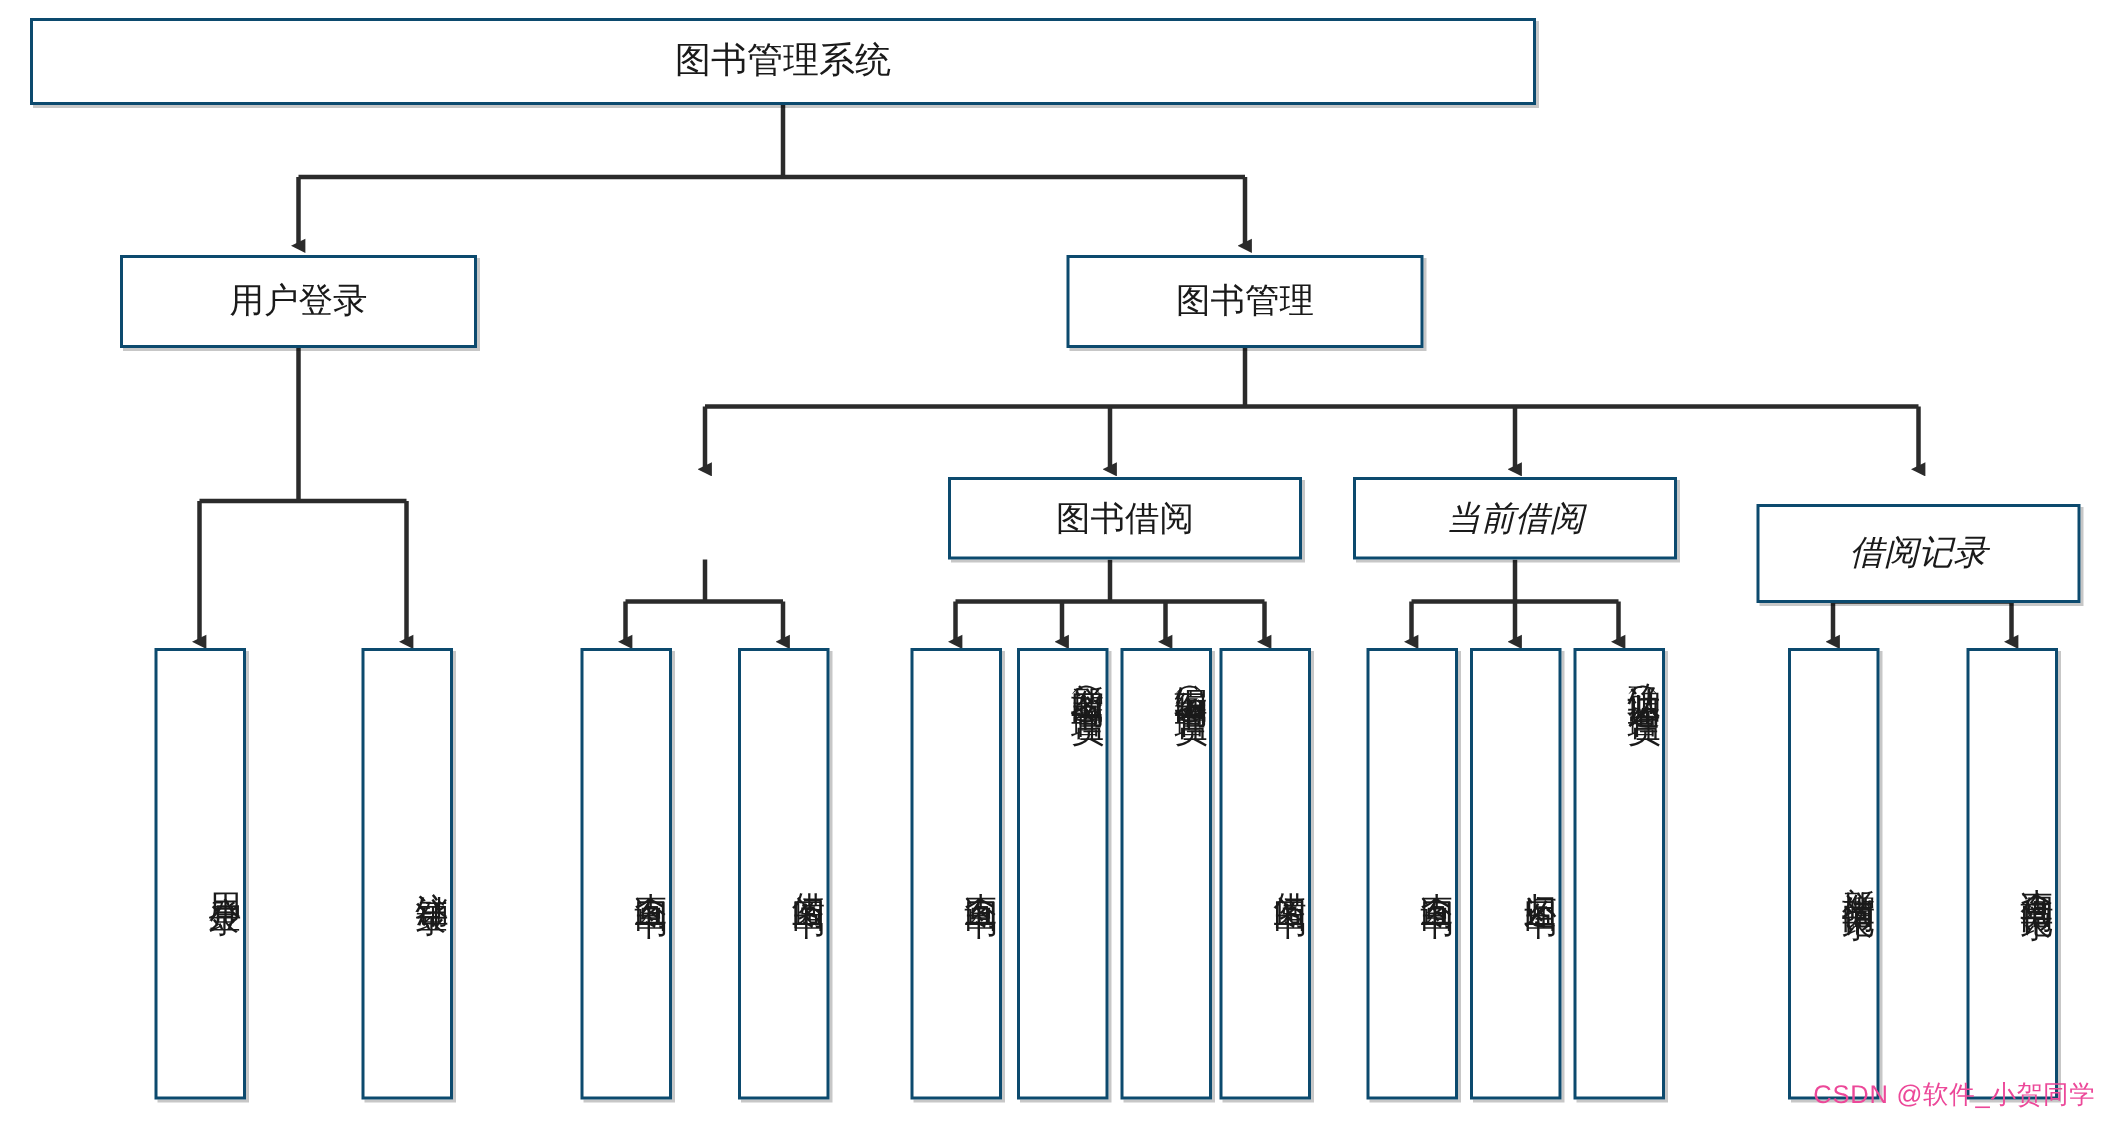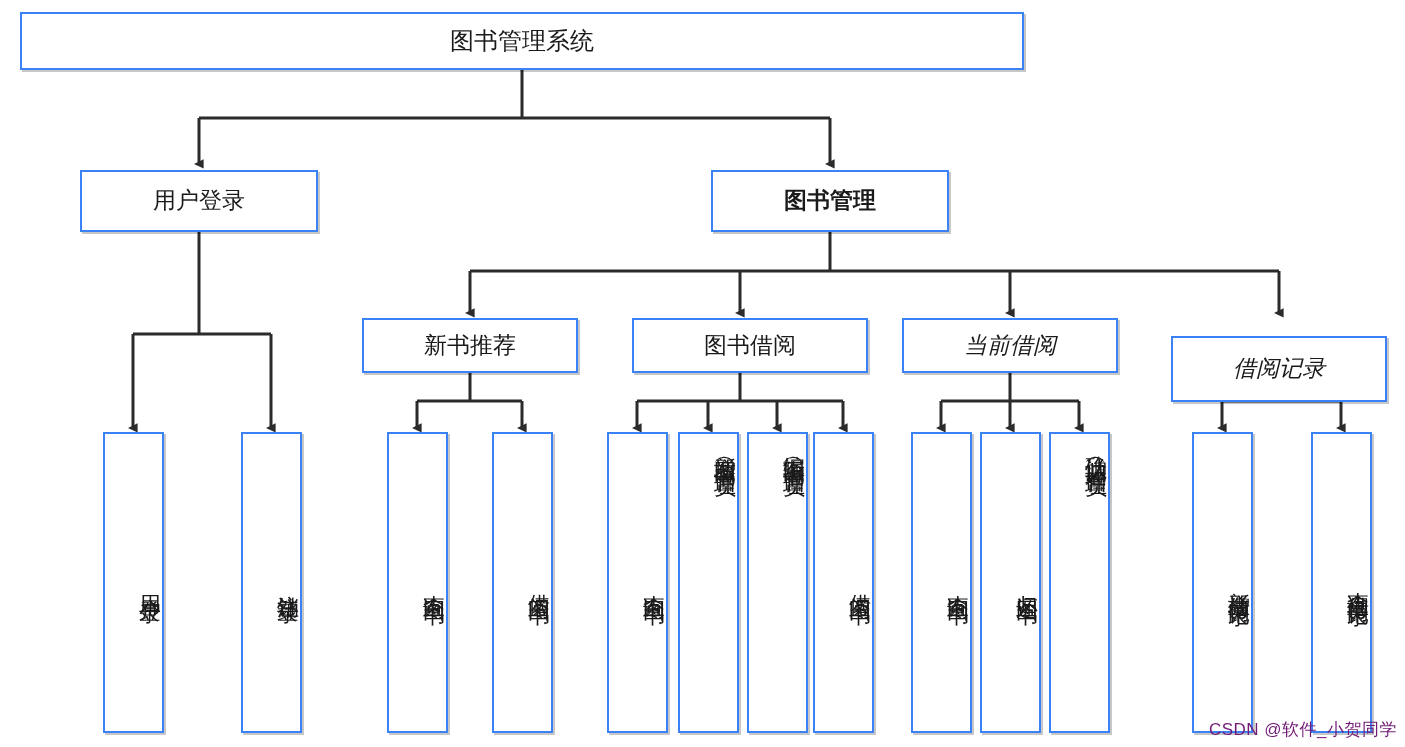--- a/index.html
+++ b/index.html
@@ -22,21 +22,21 @@
     position: absolute;
     left: 0;
     top: 0;
     width: 1405px;
     height: 747px;
   }
   .node {
     position: absolute;
     box-sizing: border-box;
     background: #ffffff;
-    border: 2px solid #3b82f6;
+    border: 2px solid #0c4a6e;
     display: flex;
     align-items: center;
     justify-content: center;
     z-index: 3;
   }
   .node.shadowed {
     box-shadow: 2px 2px 0 rgba(0,0,0,0.22);
   }
   .node-label {
     color: #1a1a1a;
@@ -65,21 +65,21 @@
   }
   .node.vertical.centered {
     align-items: center;
     padding-top: 0;
   }
   #watermark {
     position: absolute;
     right: 8px;
     bottom: 6px;
     font-size: 17px;
-    color: #701a75;
+    color: #ec4899;
     z-index: 6;
     white-space: nowrap;
     letter-spacing: 0.5px;
   }
 </style>
 </head>
 <body>
 
 <div id="canvas">
 
@@ -135,27 +135,24 @@
     </g>
   </svg>
 
   <div class="node horizontal root shadowed" style="left:20px; top:12px; width:1004px; height:58px;">
     <span class="node-label">图书管理系统</span>
   </div>
 
   <div class="node horizontal shadowed" style="left:80px; top:170px; width:238px; height:62px;">
     <span class="node-label">用户登录</span>
   </div>
-  <div class="node horizontal shadowed" style="left:711px; top:170px; width:238px; height:62px;font-weight:bold;">
+  <div class="node horizontal shadowed" style="left:711px; top:170px; width:238px; height:62px;">
     <span class="node-label">图书管理</span>
   </div>
 
-  <div class="node horizontal shadowed" style="left:362px; top:318px; width:216px; height:55px;">
-    <span class="node-label">新书推荐</span>
-  </div>
   <div class="node horizontal shadowed" style="left:632px; top:318px; width:236px; height:55px;">
     <span class="node-label">图书借阅</span>
   </div>
   <div class="node horizontal shadowed" style="left:902px; top:318px; width:216px; height:55px;font-style:italic;">
     <span class="node-label">当前借阅</span>
   </div>
   <div class="node horizontal shadowed" style="left:1171px; top:336px; width:216px; height:66px;font-style:italic;">
     <span class="node-label">借阅记录</span>
   </div>
 

